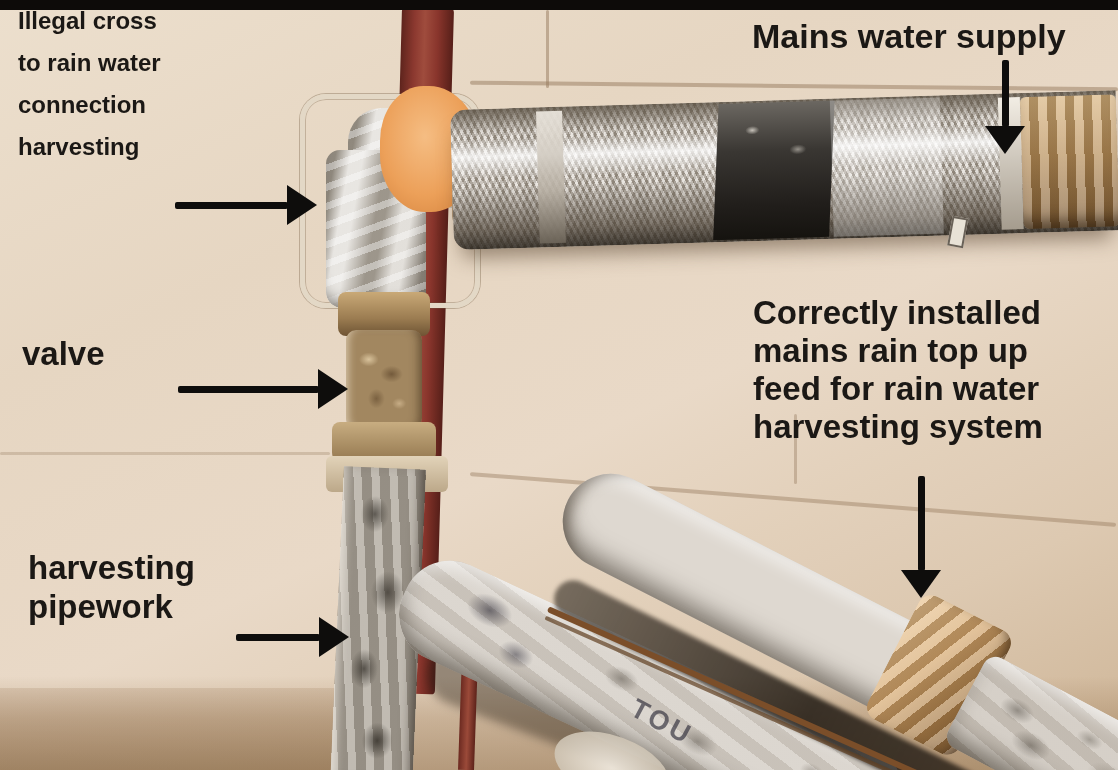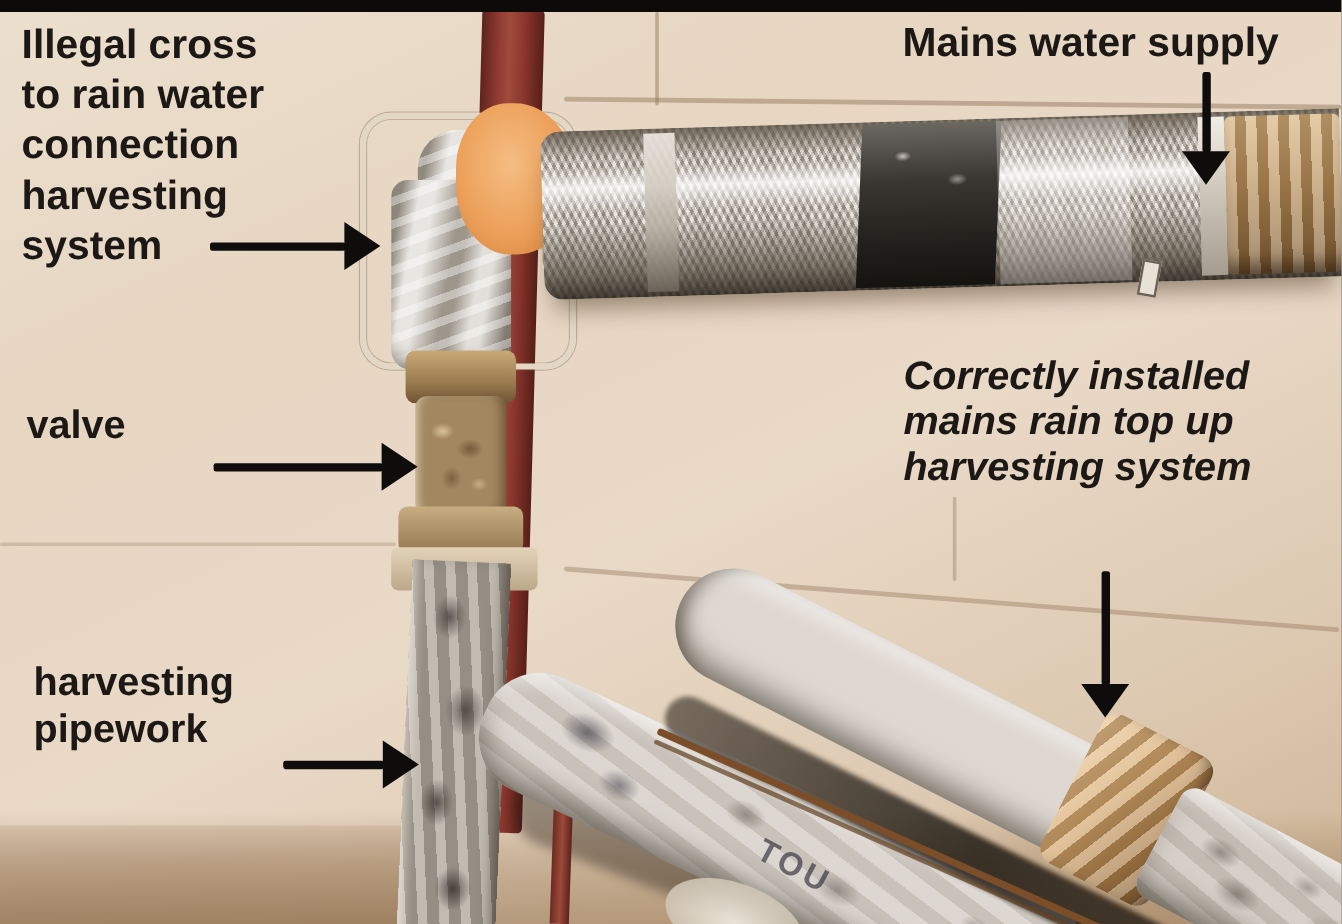--- a/index.html
+++ b/index.html
@@ -160,24 +160,24 @@
 
   .corner-pipe{left:966px;top:646px;width:235px;height:102px;border-radius:14px;
     transform:rotate(28deg);transform-origin:left center;background-color:#cfc8bf;}
 
   .pale-blob{left:552px;top:736px;width:120px;height:64px;border-radius:50%;opacity:.9;
     transform:rotate(20deg);
     background:radial-gradient(#f2ece2,#cfc5b5 70%,rgba(190,175,155,0));}
 
   
   .label{font-weight:700;color:#1b1815;white-space:nowrap;}
-  .l1{left:18px;top:16px;font-size:34px;line-height:42px;}
+  .l1{left:18px;top:0;font-size:24px;line-height:42px;}
   .l2{left:752px;top:16px;font-size:34px;line-height:40px;}
   .l3{left:22px;top:334px;font-size:33px;line-height:39px;}
-  .l4{left:753px;top:294px;font-size:33px;line-height:38px;font-style:italic;}
+  .l4{left:753px;top:294px;font-size:33px;line-height:38px;}
   .l5{left:28px;top:548px;font-size:33px;line-height:39px;}
   .label .ln{position:static;display:block;}
 
   .arrow-r{height:40px;}
   .arrow-r .bar{position:absolute;left:0;top:17px;height:7px;background:#0e0d0c;border-radius:2px;}
   .arrow-r .head{position:absolute;top:0;width:0;height:0;
     border-top:20px solid transparent;border-bottom:20px solid transparent;border-left:30px solid #0e0d0c;}
   .arrow-d{width:40px;}
   .arrow-d .bar{position:absolute;left:17px;top:0;width:7px;background:#0e0d0c;border-radius:2px;}
   .arrow-d .head{position:absolute;left:0;width:0;height:0;
@@ -244,34 +244,34 @@
     <div class="pale-blob"></div>
 
     <div class="top-bar"></div>
   </div>
 
   <div class="label l1">
     <span class="ln">Illegal cross</span>
     <span class="ln">to rain water</span>
     <span class="ln">connection</span>
     <span class="ln">harvesting</span>
-    <span class="ln">system</span>
   </div>
 
   <div class="label l2">
     <span class="ln">Mains water supply</span>
   </div>
 
   <div class="label l3">
     <span class="ln">valve</span>
   </div>
 
   <div class="label l4">
     <span class="ln">Correctly installed</span>
     <span class="ln">mains rain top up</span>
+    <span class="ln">feed for rain water</span>
     <span class="ln">harvesting system</span>
   </div>
 
   <div class="label l5">
     <span class="ln">harvesting</span>
     <span class="ln">pipework</span>
   </div>
 
   <div class="arrow-r a1">
     <div class="bar"></div>

